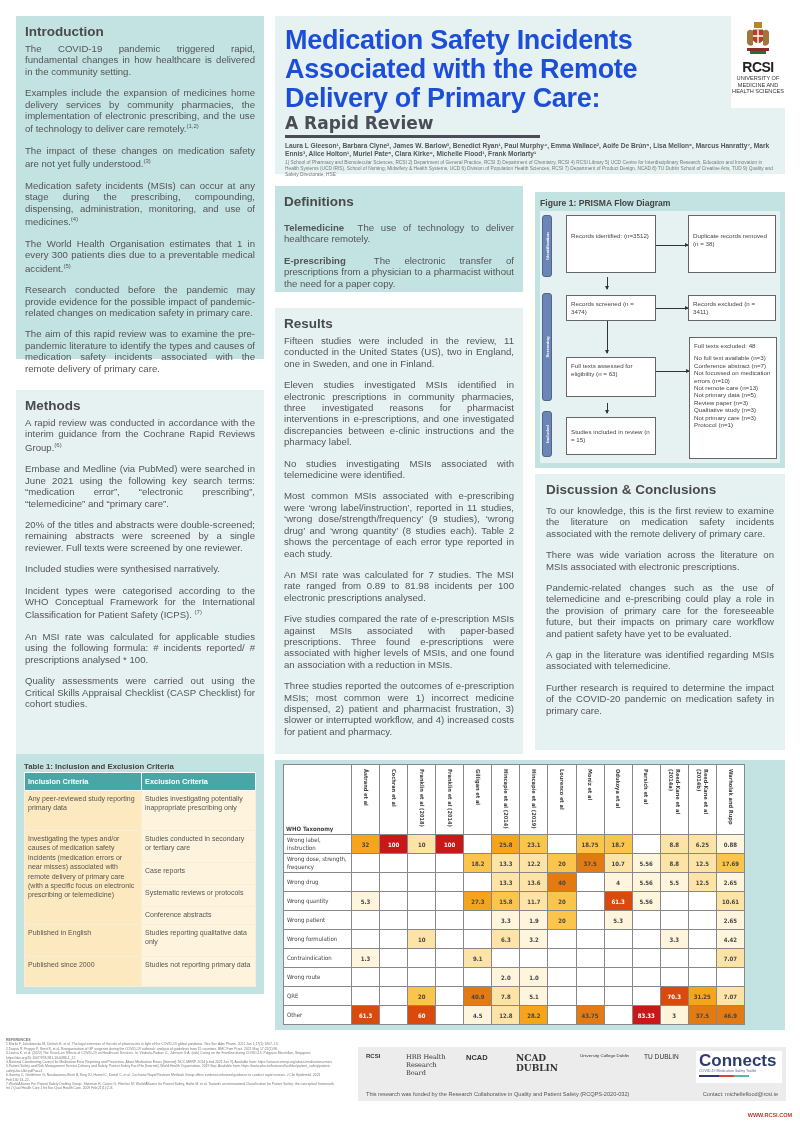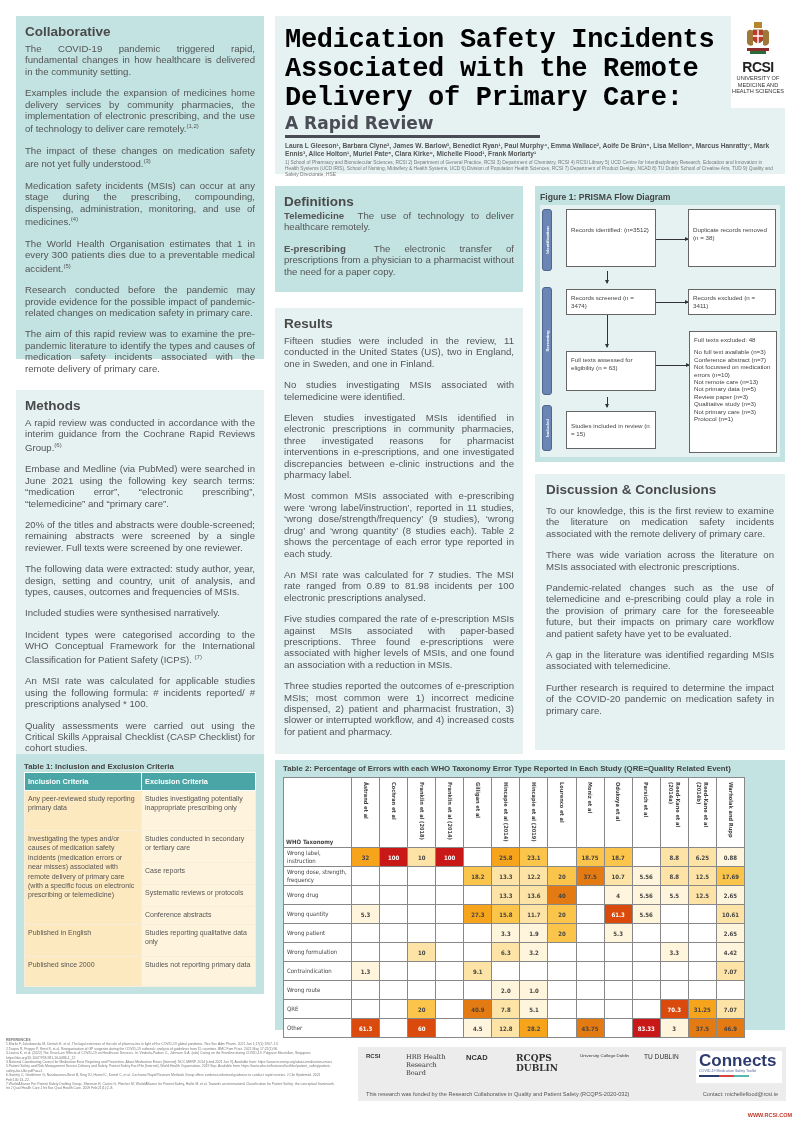--- a/index.html
+++ b/index.html
@@ -9,35 +9,35 @@
   .p-light { background: #e6f2f2; }
   h2.sec { font-family: "Liberation Sans", sans-serif; font-weight: bold; font-size: 13.5px; color: #4a4a4a; margin-bottom: 4px; }
   p.body { font-size: 9.6px; line-height: 11.4px; text-align: justify; color: #555; margin-bottom: 10px; }
   p.body sup { font-size: 6px; }
   
   #intro { left: 16px; top: 16px; width: 248px; height: 343px; padding: 8px 9px; }
   #methods { left: 16px; top: 390px; width: 248px; height: 390px; padding: 8px 9px; }
   #table1-panel { left: 16px; top: 754px; width: 248px; height: 240px; padding: 8px 8px; }
   
   #title-panel { left: 275px; top: 16px; width: 510px; height: 158px; background: #e6f2f2; padding: 10px 10px; }
-  #title-main { font-family: Liberation Mono, monospace; font-weight: bold; font-size: 27px; line-height: 29px; color: #000000; letter-spacing: -0.3px; width: 440px; }
+  #title-main { font-family: Liberation Sans, sans-serif; font-weight: bold; font-size: 27px; line-height: 29px; color: #1d4ed8; letter-spacing: -0.3px; width: 440px; }
   #title-sub { font-family: "DejaVu Sans", sans-serif; font-weight: bold; font-size: 17px; color: #4a4d55; margin-top: 0px; }
   #title-rule { width: 255px; height: 3px; background: #4a4d55; margin-top: 2px; margin-bottom: 4px; }
   #authors { font-size: 6.6px; font-weight: bold; color: #555; line-height: 8.4px; }
   #affils { font-size: 4.8px; color: #777; line-height: 6.2px; margin-top: 1px; }
   #logo-box { position: absolute; right: 0; top: 0; width: 54px; height: 92px; background: #fff; text-align: center; padding-top: 4px; }
   .crest { width: 28px; height: 36px; margin: 0 auto; position: relative; }
   #rcsi-word { font-size: 14px; font-weight: bold; color: #222; line-height: 15px; letter-spacing: -0.5px; }
   #rcsi-uni { font-size: 5.6px; color: #333; line-height: 6.6px; }
   
   #definitions { left: 275px; top: 186px; width: 248px; height: 106px; padding: 8px 9px; }
-  #definitions h2.sec { margin-bottom: 1px; }
+  #definitions h2.sec { margin-bottom: 13px; }
   #results { left: 275px; top: 308px; width: 248px; height: 446px; padding: 8px 9px; }
   
-  #fig1 { left: 535px; top: 186px; width: 250px; height: 276px; padding: 6px 5px; }
+  #fig1 { left: 535px; top: 192px; width: 250px; height: 276px; padding: 6px 5px; }
   #fig1-title { font-size: 8.6px; font-weight: bold; color: #444; margin-bottom: 3px; }
   #prisma { position: relative; width: 240px; height: 252px; background: #e6f2f2; }
   .stage { position: absolute; left: 2px; width: 10px; background: #6b86b5; border-radius: 3px; border: 1px solid #4d668f; }
   .stage span { position: absolute; left: 50%; top: 50%; transform: translate(-50%,-50%) rotate(-90deg); font-size: 4.4px; color: #fff; white-space: nowrap; font-weight: bold; }
   .pbox { position: absolute; background: #fff; border: 1px solid #666; font-size: 6.2px; line-height: 7.8px; color: #444; padding: 4px 4px; }
   .arrow-h { position: absolute; height: 1px; background: #333; }
   .arrow-h:after { content: ""; position: absolute; right: -1px; top: -2px; border-left: 4px solid #333; border-top: 2.5px solid transparent; border-bottom: 2.5px solid transparent; }
   .arrow-v { position: absolute; width: 1px; background: #333; }
   .arrow-v:after { content: ""; position: absolute; bottom: -1px; left: -2px; border-top: 4px solid #333; border-left: 2.5px solid transparent; border-right: 2.5px solid transparent; }
   
@@ -70,36 +70,35 @@
   #connects { position: absolute; right: 4px; top: 4px; width: 86px; height: 32px; background: #fff; padding: 1px 3px; }
   #connects-word { font-size: 17px; font-weight: bold; color: #2e3b6e; line-height: 17px; }
   #connects-sub { font-size: 3.6px; color: #5a6aa0; }
   #connects-bar { height: 2px; width: 50px; margin-top: 2px; background: linear-gradient(90deg,#2e3b6e 0%,#2e3b6e 40%,#d8433b 40%,#d8433b 70%,#58b8b0 70%); }
   #www { position: absolute; right: 8px; top: 1112px; font-size: 5.5px; font-weight: bold; color: #c0392b; }
 </style>
 </head>
 <body>
 
 <div id="intro" class="panel p-dark">
-  <h2 class="sec">Collaborative</h2>
+  <h2 class="sec">Introduction</h2>
   <p class="body"><span>The COVID-19 pandemic triggered rapid, fundamental changes in how healthcare is delivered in the community setting.</span></p>
   <p class="body"><span>Examples include the expansion of medicines home delivery services by community pharmacies, the implementation of electronic prescribing, and the use of technology to deliver care remotely.</span><sup>(1,2)</sup></p>
   <p class="body"><span>The impact of these changes on medication safety are not yet fully understood.</span><sup>(3)</sup></p>
   <p class="body"><span>Medication safety incidents (MSIs) can occur at any stage during the prescribing, compounding, dispensing, administration, monitoring, and use of medicines.</span><sup>(4)</sup></p>
   <p class="body"><span>The World Health Organisation estimates that 1 in every 300 patients dies due to a preventable medical accident.</span><sup>(5)</sup></p>
   <p class="body"><span>Research conducted before the pandemic may provide evidence for the possible impact of pandemic-related changes on medication safety in primary care.</span></p>
   <p class="body"><span>The aim of this rapid review was to examine the pre-pandemic literature to identify the types and causes of medication safety incidents associated with the remote delivery of primary care.</span></p>
 </div>
 
 <div id="methods" class="panel p-light">
   <h2 class="sec">Methods</h2>
   <p class="body"><span>A rapid review was conducted in accordance with the interim guidance from the Cochrane Rapid Reviews Group.</span><sup>(6)</sup></p>
   <p class="body"><span>Embase and Medline (via PubMed) were searched in June 2021 using the following key search terms: “medication error”, “electronic prescribing”, “telemedicine” and “primary care”.</span></p>
   <p class="body"><span>20% of the titles and abstracts were double-screened; remaining abstracts were screened by a single reviewer. Full texts were screened by one reviewer.</span></p>
-  <p class="body"><span>The following data were extracted: study author, year, design, setting and country, unit of analysis, and types, causes, outcomes and frequencies of MSIs.</span></p>
   <p class="body"><span>Included studies were synthesised narratively.</span></p>
   <p class="body"><span>Incident types were categorised according to the WHO Conceptual Framework for the International Classification for Patient Safety (ICPS).</span> <sup>(7)</sup></p>
   <p class="body"><span>An MSI rate was calculated for applicable studies using the following formula: # incidents reported/ # prescriptions analysed * 100.</span></p>
   <p class="body"><span>Quality assessments were carried out using the Critical Skills Appraisal Checklist (CASP Checklist) for cohort studies.</span></p>
 </div>
 
 <div id="table1-panel" class="panel p-dark">
   <div id="t1-title">Table 1: Inclusion and Exclusion Criteria</div>
   <table class="t1">
     <tbody>
@@ -159,22 +158,22 @@
 
 <div id="definitions" class="panel p-dark">
   <h2 class="sec">Definitions</h2>
   <p class="body"><b style="color:#555">Telemedicine</b>&nbsp;&nbsp;<span>The use of technology to deliver healthcare remotely.</span></p>
   <p class="body"><b style="color:#555">E-prescribing</b>&nbsp;&nbsp;<span>The electronic transfer of prescriptions from a physician to a pharmacist without the need for a paper copy.</span></p>
 </div>
 
 <div id="results" class="panel p-light">
   <h2 class="sec">Results</h2>
   <p class="body">Fifteen studies were included in the review, 11 conducted in the United States (US), two in England, one in Sweden, and one in Finland.</p>
+  <p class="body">Eleven studies investigated MSIs identified in electronic prescriptions in community pharmacies, three investigated reasons for pharmacist interventions in e-prescriptions, and one investigated discrepancies between e-clinic instructions and the pharmacy label.</p>
   <p class="body">No studies investigating MSIs associated with telemedicine were identified.</p>
-  <p class="body">Eleven studies investigated MSIs identified in electronic prescriptions in community pharmacies, three investigated reasons for pharmacist interventions in e-prescriptions, and one investigated discrepancies between e-clinic instructions and the pharmacy label.</p>
   <p class="body">Most common MSIs associated with e-prescribing were ‘wrong label/instruction’, reported in 11 studies, ‘wrong dose/strength/frequency’ (9 studies), ‘wrong drug’ and ‘wrong quantity’ (8 studies each). Table 2 shows the percentage of each error type reported in each study.</p>
   <p class="body">An MSI rate was calculated for 7 studies. The MSI rate ranged from 0.89 to 81.98 incidents per 100 electronic prescriptions analysed.</p>
   <p class="body">Five studies compared the rate of e-prescription MSIs against MSIs associated with paper-based prescriptions. Three found e-prescriptions were associated with higher levels of MSIs, and one found an association with a reduction in MSIs.</p>
   <p class="body">Three studies reported the outcomes of e-prescription MSIs; most common were 1) incorrect medicine dispensed, 2) patient and pharmacist frustration, 3) slower or interrupted workflow, and 4) increased costs for patient and pharmacy.</p>
 </div>
 
 <div id="fig1" class="panel p-dark">
   <div id="fig1-title">Figure 1: PRISMA Flow Diagram</div>
   <div id="prisma">
     <div class="stage" style="top:4px;height:62px">
@@ -222,21 +221,20 @@
 <div id="discussion" class="panel p-light">
   <h2 class="sec">Discussion &amp; Conclusions</h2>
   <p class="body">To our knowledge, this is the first review to examine the literature on medication safety incidents associated with the remote delivery of primary care.</p>
   <p class="body">There was wide variation across the literature on MSIs associated with electronic prescriptions.</p>
   <p class="body">Pandemic-related changes such as the use of telemedicine and e-prescribing could play a role in the provision of primary care for the foreseeable future, but their impacts on primary care workflow and patient safety have yet to be evaluated.</p>
   <p class="body">A gap in the literature was identified regarding MSIs associated with telemedicine.</p>
   <p class="body">Further research is required to determine the impact of the COVID-20 pandemic on medication safety in primary care.</p>
 </div>
 
 <div id="table2-panel" class="panel p-dark">
-  <div id="t2-title">Table 2: Percentage of Errors with each WHO Taxonomy Error Type Reported in Each Study (QRE=Quality Related Event)</div>
   <table class="t2" id="t2">
     <thead>
       <tr id="t2-head">
         <th class="corner">WHO Taxonomy</th>
       <th class="vert">
             <div>Åstrand et al</div>
           </th>
           <th class="vert">
             <div>Cochran et al</div>
           </th>
@@ -461,21 +459,21 @@
   <div>4.National Coordinating Council for Medication Error Reporting and Prevention. About Medication Errors [Internet]. NCC MERP. 2014 [cited 2021 Jun 9]. Available from: https://www.nccmerp.org/about-medication-errors</div>
   <div>5.Patient Safety and Risk Management Service Delivery and Safety. Patient Safety Fact File [Internet]. World Health Organisation; 2019 Sep. Available from: https://www.who.int/features/factfiles/patient_safety/patient-safety-fact-file.pdf?ua=1</div>
   <div>6.Garritty C, Gartlehner G, Nussbaumer-Streit B, King VJ, Hamel C, Kamel C, et al. Cochrane Rapid Reviews Methods Group offers evidence-informed guidance to conduct rapid reviews. J Clin Epidemiol. 2021 Feb;130:13–22.</div>
   <div>7.World Alliance For Patient Safety Drafting Group, Sherman H, Castro G, Fletcher M, World Alliance for Patient Safety, Hatlie M, et al. Towards an international Classification for Patient Safety: the conceptual framework. Int J Qual Health Care J Int Soc Qual Health Care. 2009 Feb;21(1):2–8.</div>
 </div>
 
 <div id="sponsors">
   <div class="logo" style="left:8px;font-size:6px;font-weight:bold">RCSI</div>
   <div class="logo" style="left:48px;font-family:'DejaVu Serif',serif;font-size:6.5px;width:48px">HRB Health Research Board</div>
   <div class="logo" style="left:108px;font-weight:bold;font-size:7.5px">NCAD</div>
-  <div class="logo" style="left:158px;font-weight:bold;font-size:9px;font-family:'DejaVu Serif',serif;width:56px">RCQPS DUBLIN</div>
+  <div class="logo" style="left:158px;font-weight:bold;font-size:9px;font-family:'DejaVu Serif',serif;width:56px">NCAD DUBLIN</div>
   <div class="logo" style="left:222px;font-size:4.4px;width:50px">University College Dublin</div>
   <div class="logo" style="left:286px;font-size:6.6px;width:40px">TU DUBLIN</div>
   <div id="connects">
     <div id="connects-word">Connects</div>
     <div id="connects-sub">COVID-19 Medication Safety Toolkit</div>
     <div id="connects-bar"></div>
   </div>
   <div id="funding">This research was funded by the Research Collaborative in Quality and Patient Safety (RCQPS-2020-032)</div>
   <div id="contact">Contact: michelleflood@rcsi.ie</div>
 </div>

